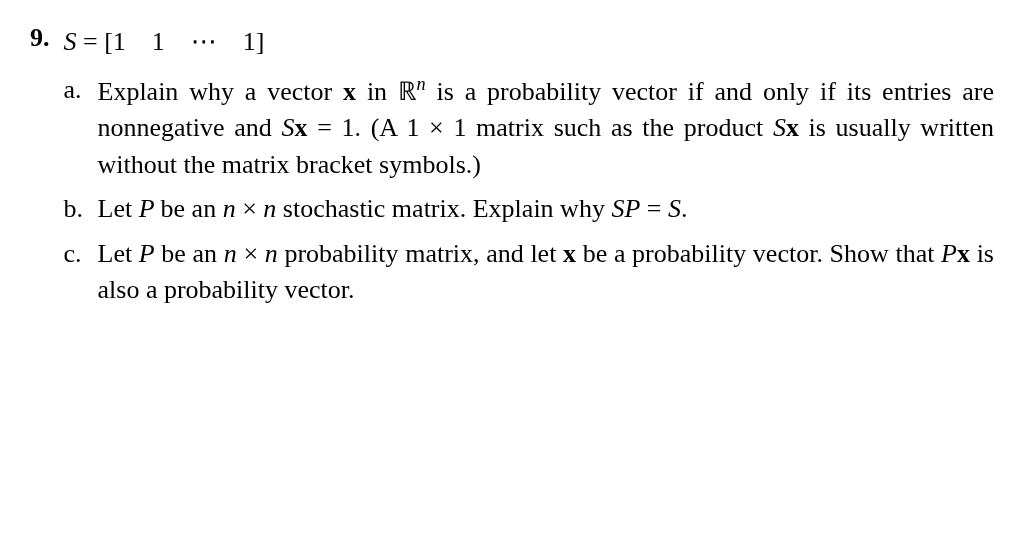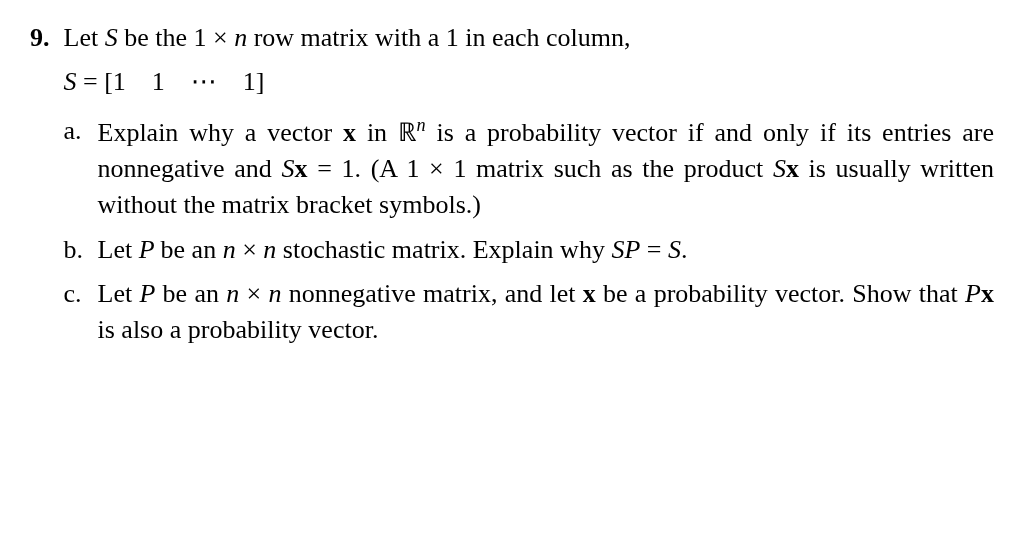--- a/index.html
+++ b/index.html
@@ -62,23 +62,20 @@
       vertical-align: super;
       font-style: italic;
     }
   </style>
 </head>
 <body>
 
 <div class="problem">
   <div class="problem-number">9.</div>
   <div class="problem-body">
-    <div class="intro">
-      <span>Let </span><span class="italic-var">S</span><span> be the 1 × </span><span class="italic-var">n</span><span> row matrix with a 1 in each column,</span>
-    </div>
     <div class="matrix-line">
       <span class="italic-var">S</span><span class="brackets"> = </span><span class="brackets">[</span><span class="brackets" style="white-space: pre; margin-top: 33px;">1    1    ⋯    1</span><span class="brackets">]</span>
     </div>
 
     <div class="sub-item">
       <div class="sub-letter">a.</div>
       <div class="sub-text">
         <span>Explain why a vector </span><span class="bold-vec">x</span><span> in </span><span class="bb">ℝ</span><span class="sup">n</span><span> is a probability vector if and only if its entries are nonnegative and </span><span class="italic-var">S</span><span class="bold-vec">x</span><span> = 1. (A 1 × 1 matrix such as the product </span><span class="italic-var">S</span><span class="bold-vec">x</span><span> is usually written without the matrix bracket symbols.)</span>
       </div>
     </div>
@@ -86,18 +83,18 @@
     <div class="sub-item">
       <div class="sub-letter">b.</div>
       <div class="sub-text">
         <span>Let </span><span class="italic-var">P </span><span> be an </span><span class="italic-var">n</span><span> × </span><span class="italic-var">n</span><span> stochastic matrix. Explain why </span><span class="italic-var">SP</span><span> = </span><span class="italic-var">S</span><span>.</span>
       </div>
     </div>
 
     <div class="sub-item">
       <div class="sub-letter">c.</div>
       <div class="sub-text">
-        <span>Let </span><span class="italic-var">P</span><span> be an </span><span class="italic-var">n</span><span> × </span><span class="italic-var">n</span><span> nonnegative matrix, and let </span><span class="bold-vec">x</span><span> be a probability vector. Show that </span><span class="italic-var">P</span><span class="bold-vec">x</span><span> is also a probability vector.</span>
+        <span>Let </span><span class="italic-var">P</span><span> be an </span><span class="italic-var">n</span><span> × </span><span class="italic-var">n</span><span> probability matrix, and let </span><span class="bold-vec">x</span><span> be a probability vector. Show that </span><span class="italic-var">P</span><span class="bold-vec">x</span><span> is also a probability vector.</span>
       </div>
     </div>
 
   </div>
 </div>
 
 </body></html>

